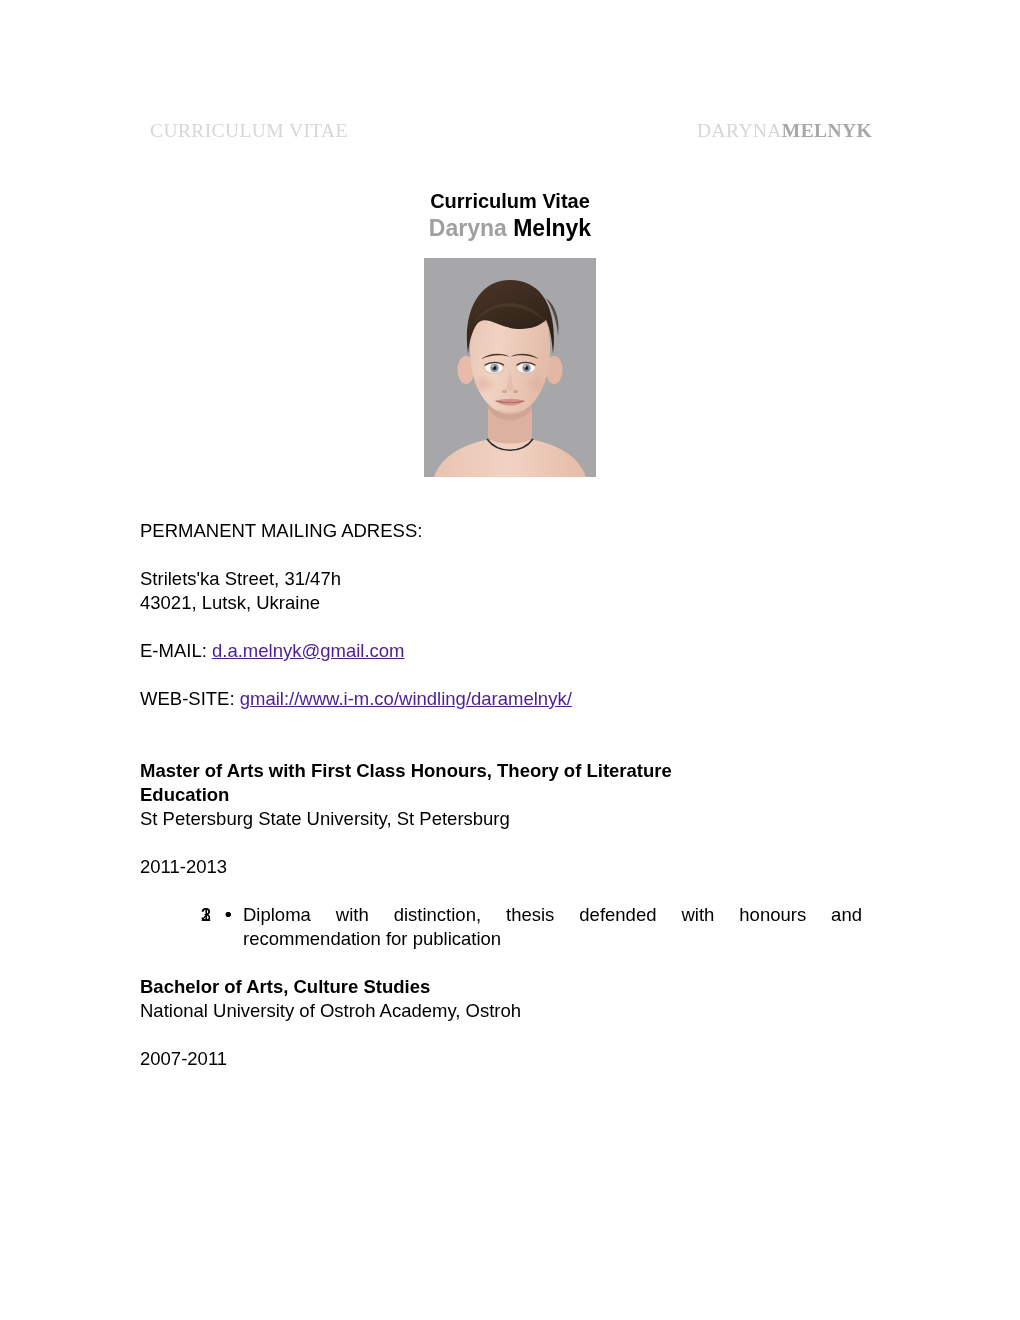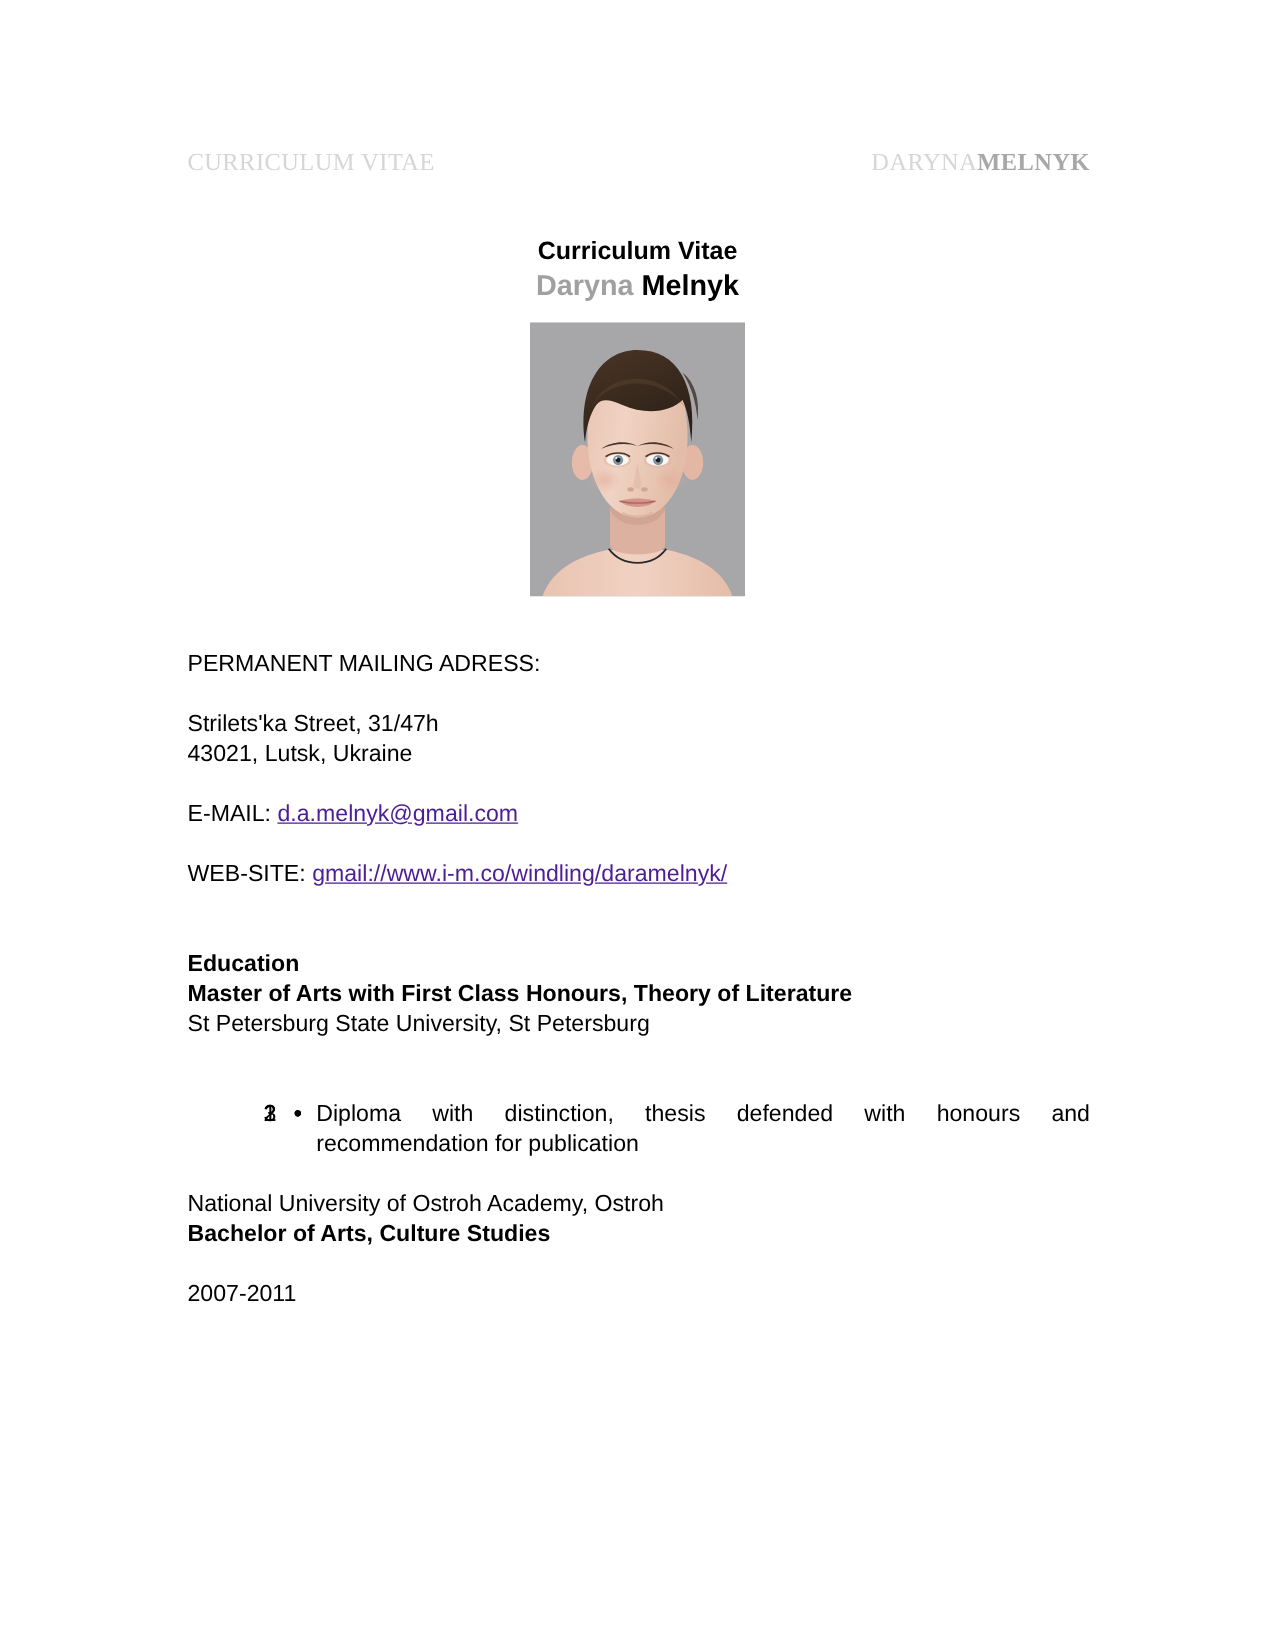--- a/index.html
+++ b/index.html
@@ -77,21 +77,21 @@
     width: 172px;
     height: 219px;
     background: #a7a7a9;
     overflow: hidden;
   }
   .photo-svg { display: block; width: 172px; height: 219px; }
 
   
   .doc-body {
     position: absolute;
-    left: 150px;
+    left: 140px;
     top: 519px;
     width: 722px;
     font-size: 18.5px;
     line-height: 24px;
   }
   .blk { margin: 0; }
   .gap-sm { height: 24px; }
   .gap-md { height: 24px; }
 
   .addr-line { white-space: nowrap; }
@@ -245,42 +245,43 @@
   <div class="gap-sm"></div>
 
   <div class="blk"><span>E-MAIL: </span><a class="link" href="#">d.a.melnyk@gmail.com</a></div>
   <div class="gap-sm"></div>
 
   <div class="blk"><span>WEB-SITE: </span><a class="link" href="#">gmail://www.i-m.co/windling/daramelnyk/</a></div>
 
   <div class="gap-md"></div>
   <div class="gap-md"></div>
 
+  <div class="blk degree-line">Master of Arts with First Class Honours, Theory of Literature</div>
   <div class="blk section-head">Education</div>
-  <div class="blk degree-line">Master of Arts with First Class Honours, Theory of Literature</div>
   <div class="blk plain-line">St Petersburg State University, St Petersburg</div>
   <div class="gap-sm"></div>
+  <div class="blk plain-line">2011-2013</div>
   <div class="gap-sm"></div>
 
   <ol class="num-list">
     <li class="num-item">
       <span class="idx">1</span>
       <span class="dot">•</span>
     </li>
     <li class="num-item">
       <span class="idx">2</span>
       <span class="dot">•</span>
     </li>
     <li class="num-item">
       <span class="idx">3</span>
       <span class="dot">•</span>
       <span class="itxt"><span>Diploma with distinction, thesis defended with honours and recommendation for publication</span><span class="ital"></span></span>
     </li>
   </ol>
 
   <div class="gap-md"></div>
 
+  <div class="blk degree-line">Bachelor of Arts, Culture Studies</div>
   <div class="blk plain-line">National University of Ostroh Academy, Ostroh</div>
-  <div class="blk degree-line">Bachelor of Arts, Culture Studies</div>
   <div class="gap-sm"></div>
   <div class="blk plain-line">2007-2011</div>
 
 </div>
 
 </body></html>

